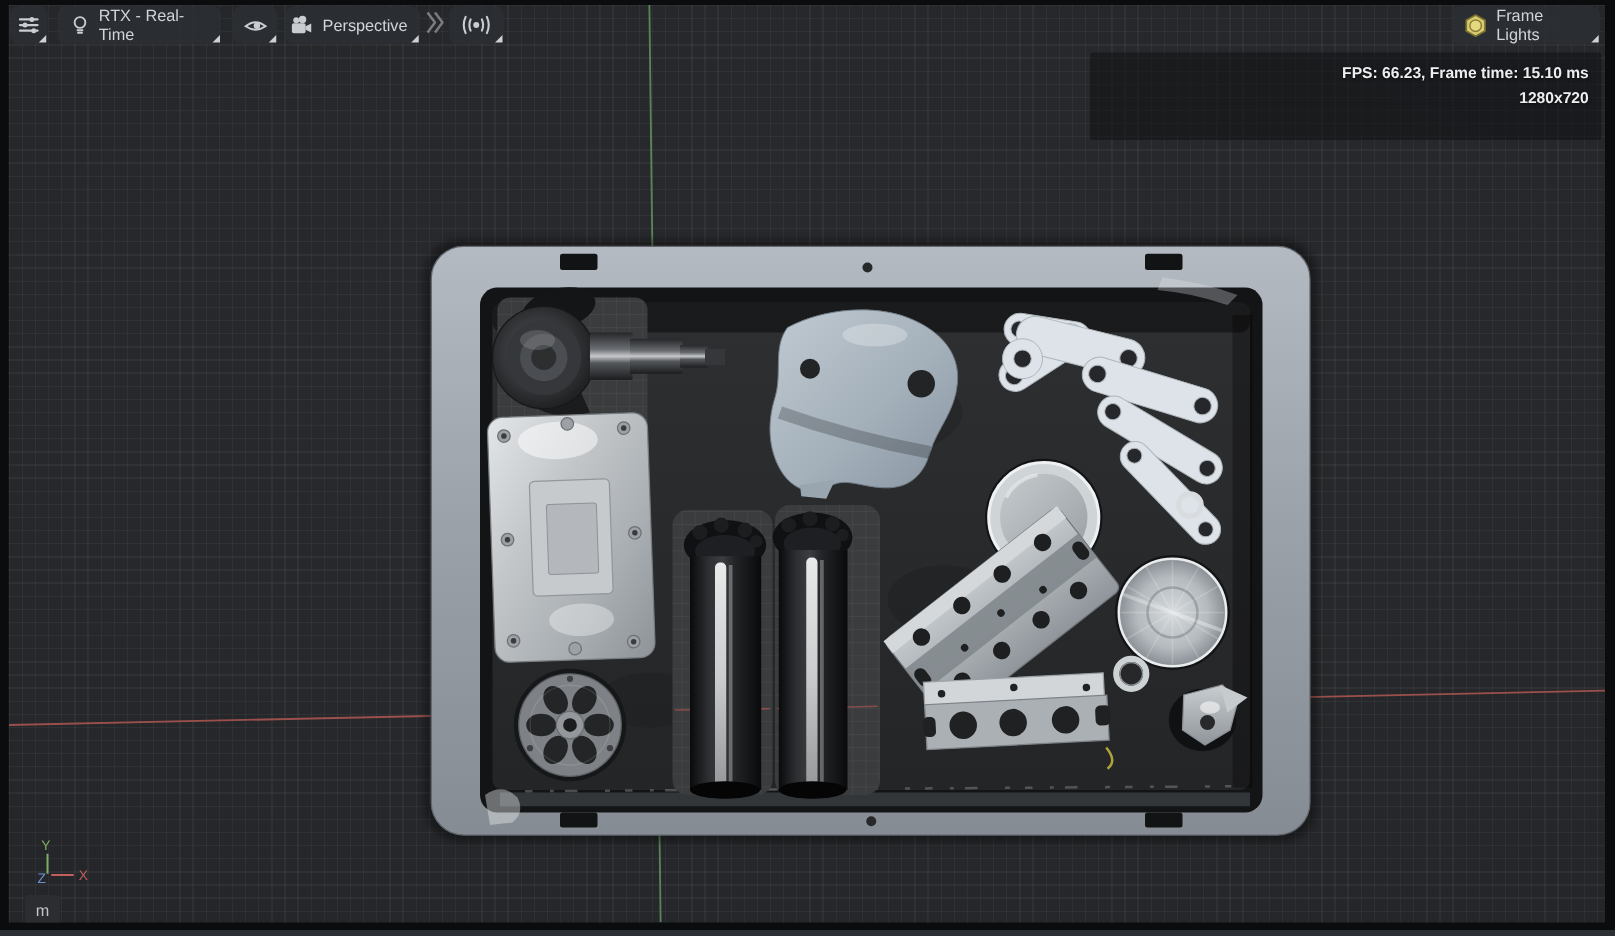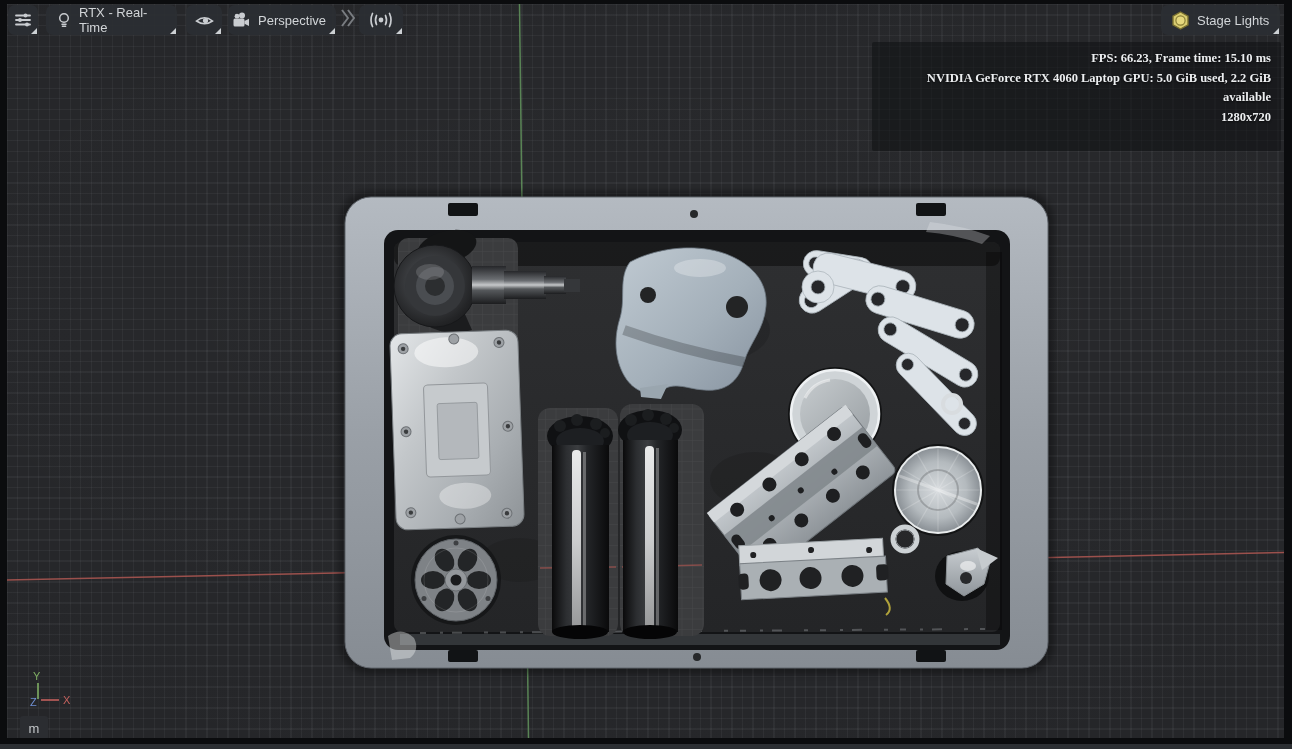--- a/index.html
+++ b/index.html
@@ -23,21 +23,21 @@
   .tbtn .notch{position:absolute;right:1px;bottom:1px;width:0;height:0;
     border-left:6px solid transparent;border-bottom:6px solid #ccd0d3;}
   .icon-only{justify-content:center;padding:0;}
   .tb-chevrons{position:absolute;top:4px;height:24px;display:flex;align-items:center;
     pointer-events:auto;cursor:pointer;opacity:.75;}
 
   
   .stats{position:absolute;top:38px;right:3px;width:409px;background:rgba(14,16,18,0.55);
     border-radius:2px;padding:7px 10px 24px 10px;box-sizing:border-box;text-align:right;
     color:#eceef0;font-size:12.5px;font-weight:600;line-height:19.5px;
-    text-shadow:0 1px 2px rgba(0,0,0,0.65);font-family:Liberation Serif, serif;}
+    text-shadow:0 1px 2px rgba(0,0,0,0.65);}
 
   
   .gizmo{position:absolute;left:14px;top:662px;}
   .unit-btn{position:absolute;left:13px;top:712px;width:28px;height:24px;background:#2b2d31;
     border-radius:3px;color:#c3c6c9;font-size:13px;display:flex;align-items:center;
     justify-content:center;cursor:pointer;}
 </style>
 </head>
 <body>
 
@@ -441,28 +441,27 @@
         <span class="notch"></span>
       </div>
 
       <div class="tbtn" style="right:4px;width:119px;">
         <span class="ico">
           <svg width="19" height="19" viewBox="0 0 19 19">
             <polygon points="9.5,1 17,5.2 17,13.8 9.5,18 2,13.8 2,5.2" stroke="#7a7030" stroke-width="1.4" fill="#d9cc70"></polygon>
             <circle cx="9.5" cy="9.5" r="4.6" stroke="#8a7f38" stroke-width="1.2" fill="#e6d87e"></circle>
           </svg>
         </span>
-        <span>Stage Lights</span>
+        <span>Frame Lights</span>
         <span class="notch"></span>
       </div>
     </div>
 
     <div class="stats">
       <div>FPS: 66.23, Frame time: 15.10 ms</div>
-      <div>NVIDIA GeForce RTX 4060 Laptop GPU: 5.0 GiB used, 2.2 GiB available</div>
       <div>1280x720</div>
     </div>
 
     <svg class="gizmo" width="62" height="46" viewBox="0 0 62 46">
       <text x="12" y="14" font-size="11" font-family="Liberation Sans, sans-serif" fill="#7fae63">Y</text>
       <line x1="17" y1="17" x2="17" y2="33" stroke-width="1.6" stroke="#7fae63"></line>
       <text x="9" y="40" font-size="11" font-family="Liberation Sans, sans-serif" fill="#6f8fd2">Z</text>
       <line x1="20" y1="34" x2="38" y2="34" stroke-width="1.6" stroke="#c1605c"></line>
       <text x="42" y="38" font-size="11" font-family="Liberation Sans, sans-serif" fill="#c1605c">X</text>
     </svg>

